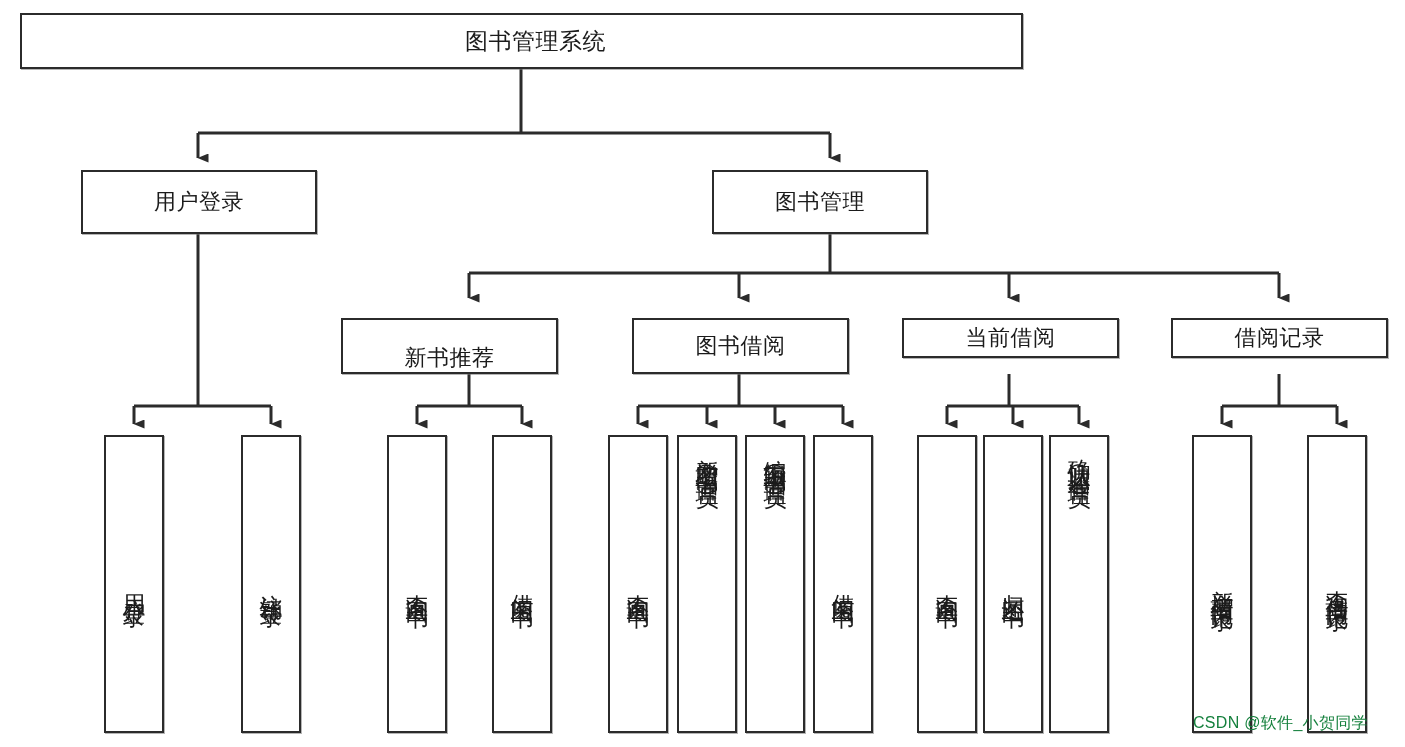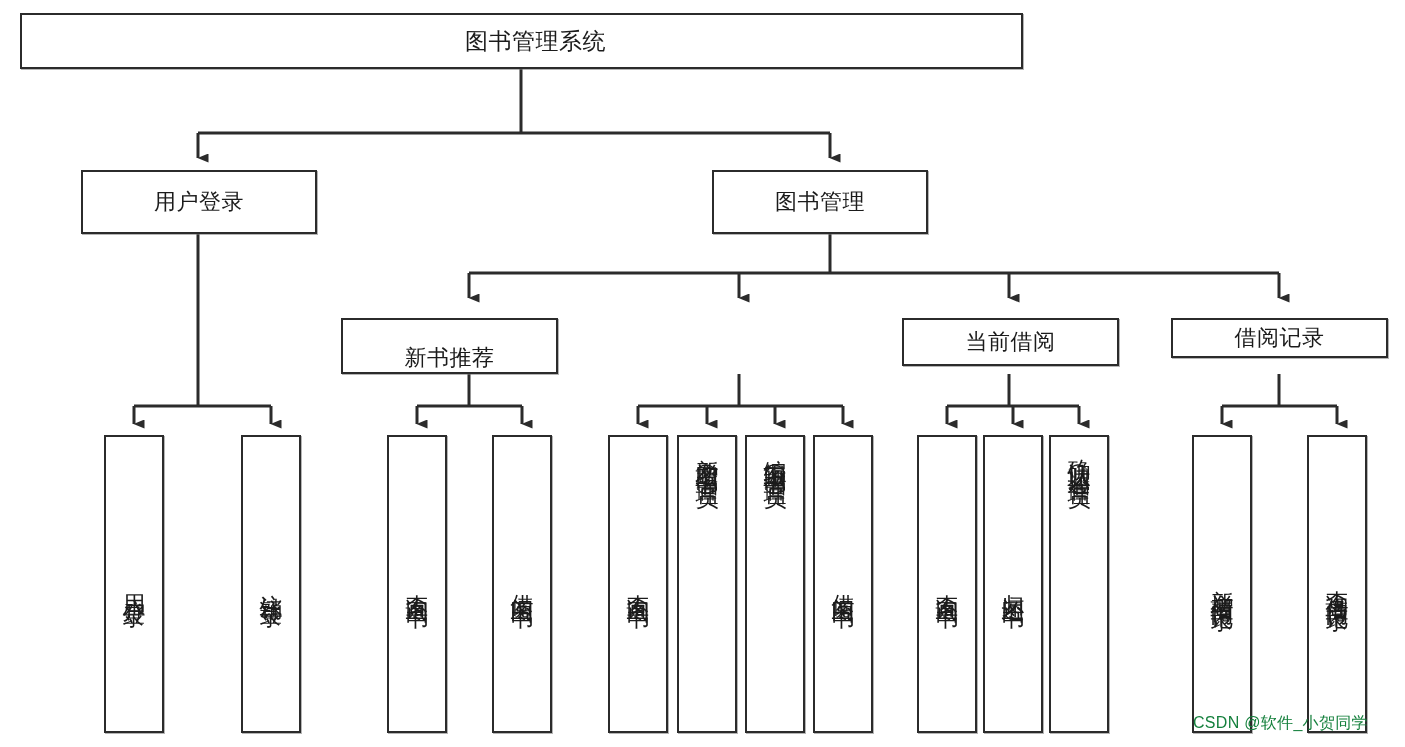--- a/index.html
+++ b/index.html
@@ -159,21 +159,24 @@
   <div class="node-box horizontal-node" style="left:81px; top:170px; width:236px; height:64px;">
     <span class="node-label">用户登录</span>
   </div>
   <div class="node-box horizontal-node" style="left:712px; top:170px; width:216px; height:64px;">
     <span class="node-label">图书管理</span>
   </div>
 
   <div class="node-box horizontal-node" style="left:341px; top:318px; width:217px; height:56px;align-items:flex-end;">
     <span class="node-label">新书推荐</span>
   </div>
-  <div class="node-box horizontal-node" style="left:902px; top:318px; width:217px; height:48px;">
+  <div class="node-box horizontal-node" style="left:632px; top:318px; width:217px; height:56px;">
+    <span class="node-label">图书借阅</span>
+  </div>
+  <div class="node-box horizontal-node" style="left:902px; top:318px; width:217px; height:40px;">
     <span class="node-label">当前借阅</span>
   </div>
   <div class="node-box horizontal-node" style="left:1171px; top:318px; width:217px; height:40px;">
     <span class="node-label">借阅记录</span>
   </div>
 
   <div class="node-box vertical-node centered-label" style="left:104px; top:435px; width:60px; height:298px;">
     <span class="node-label">用户登录</span>
   </div>
   <div class="node-box vertical-node centered-label" style="left:241px; top:435px; width:60px; height:298px;">

